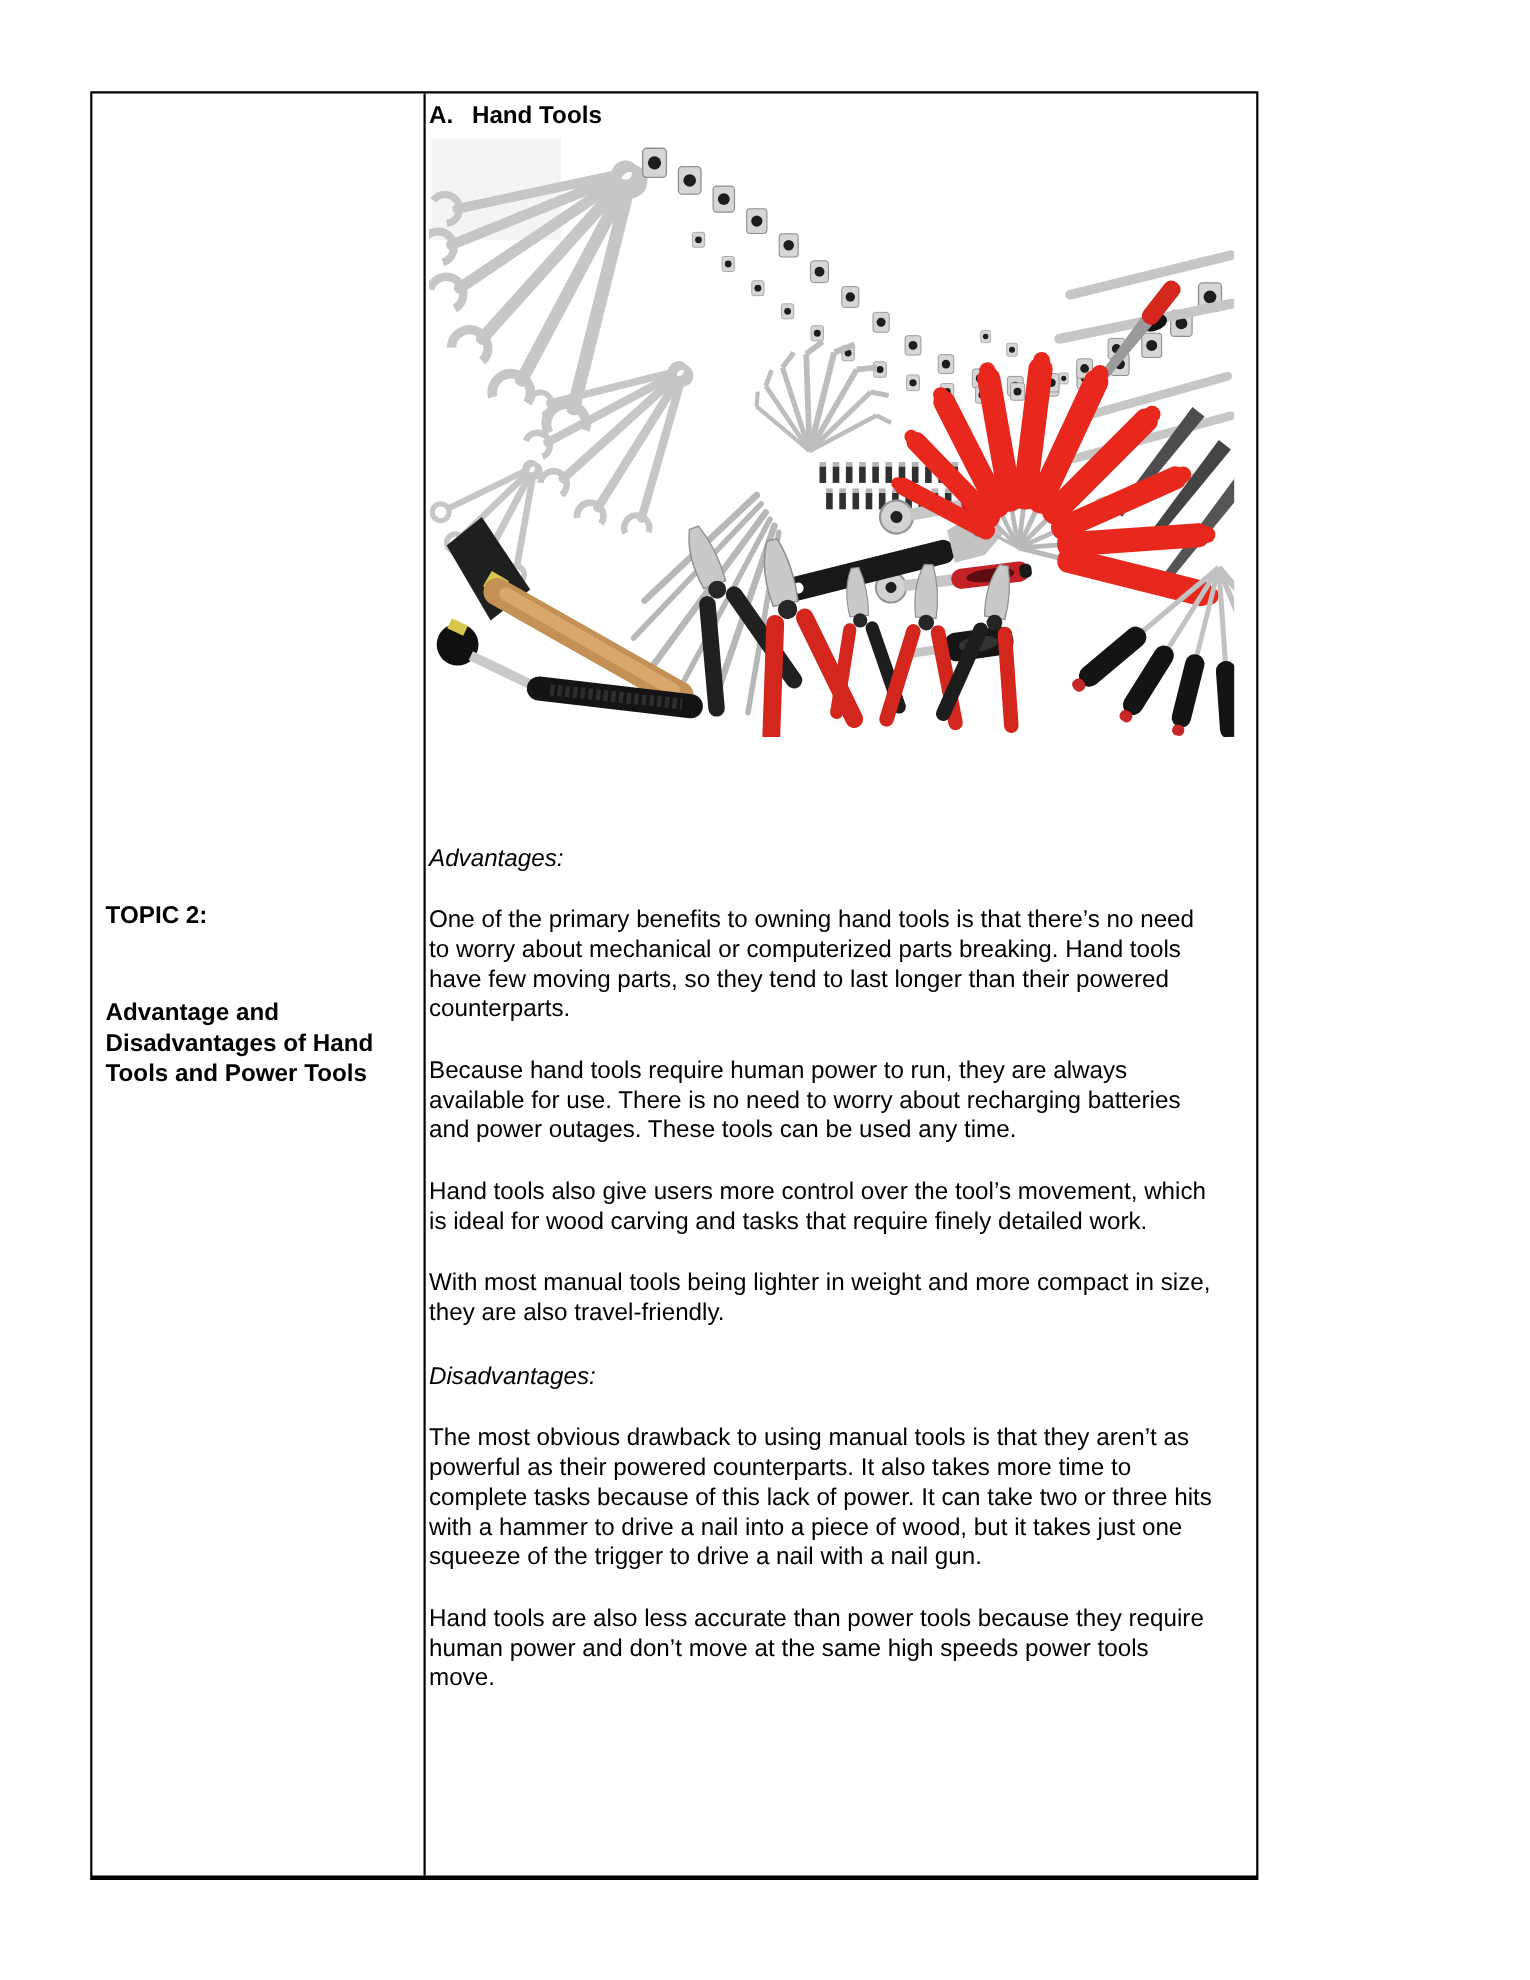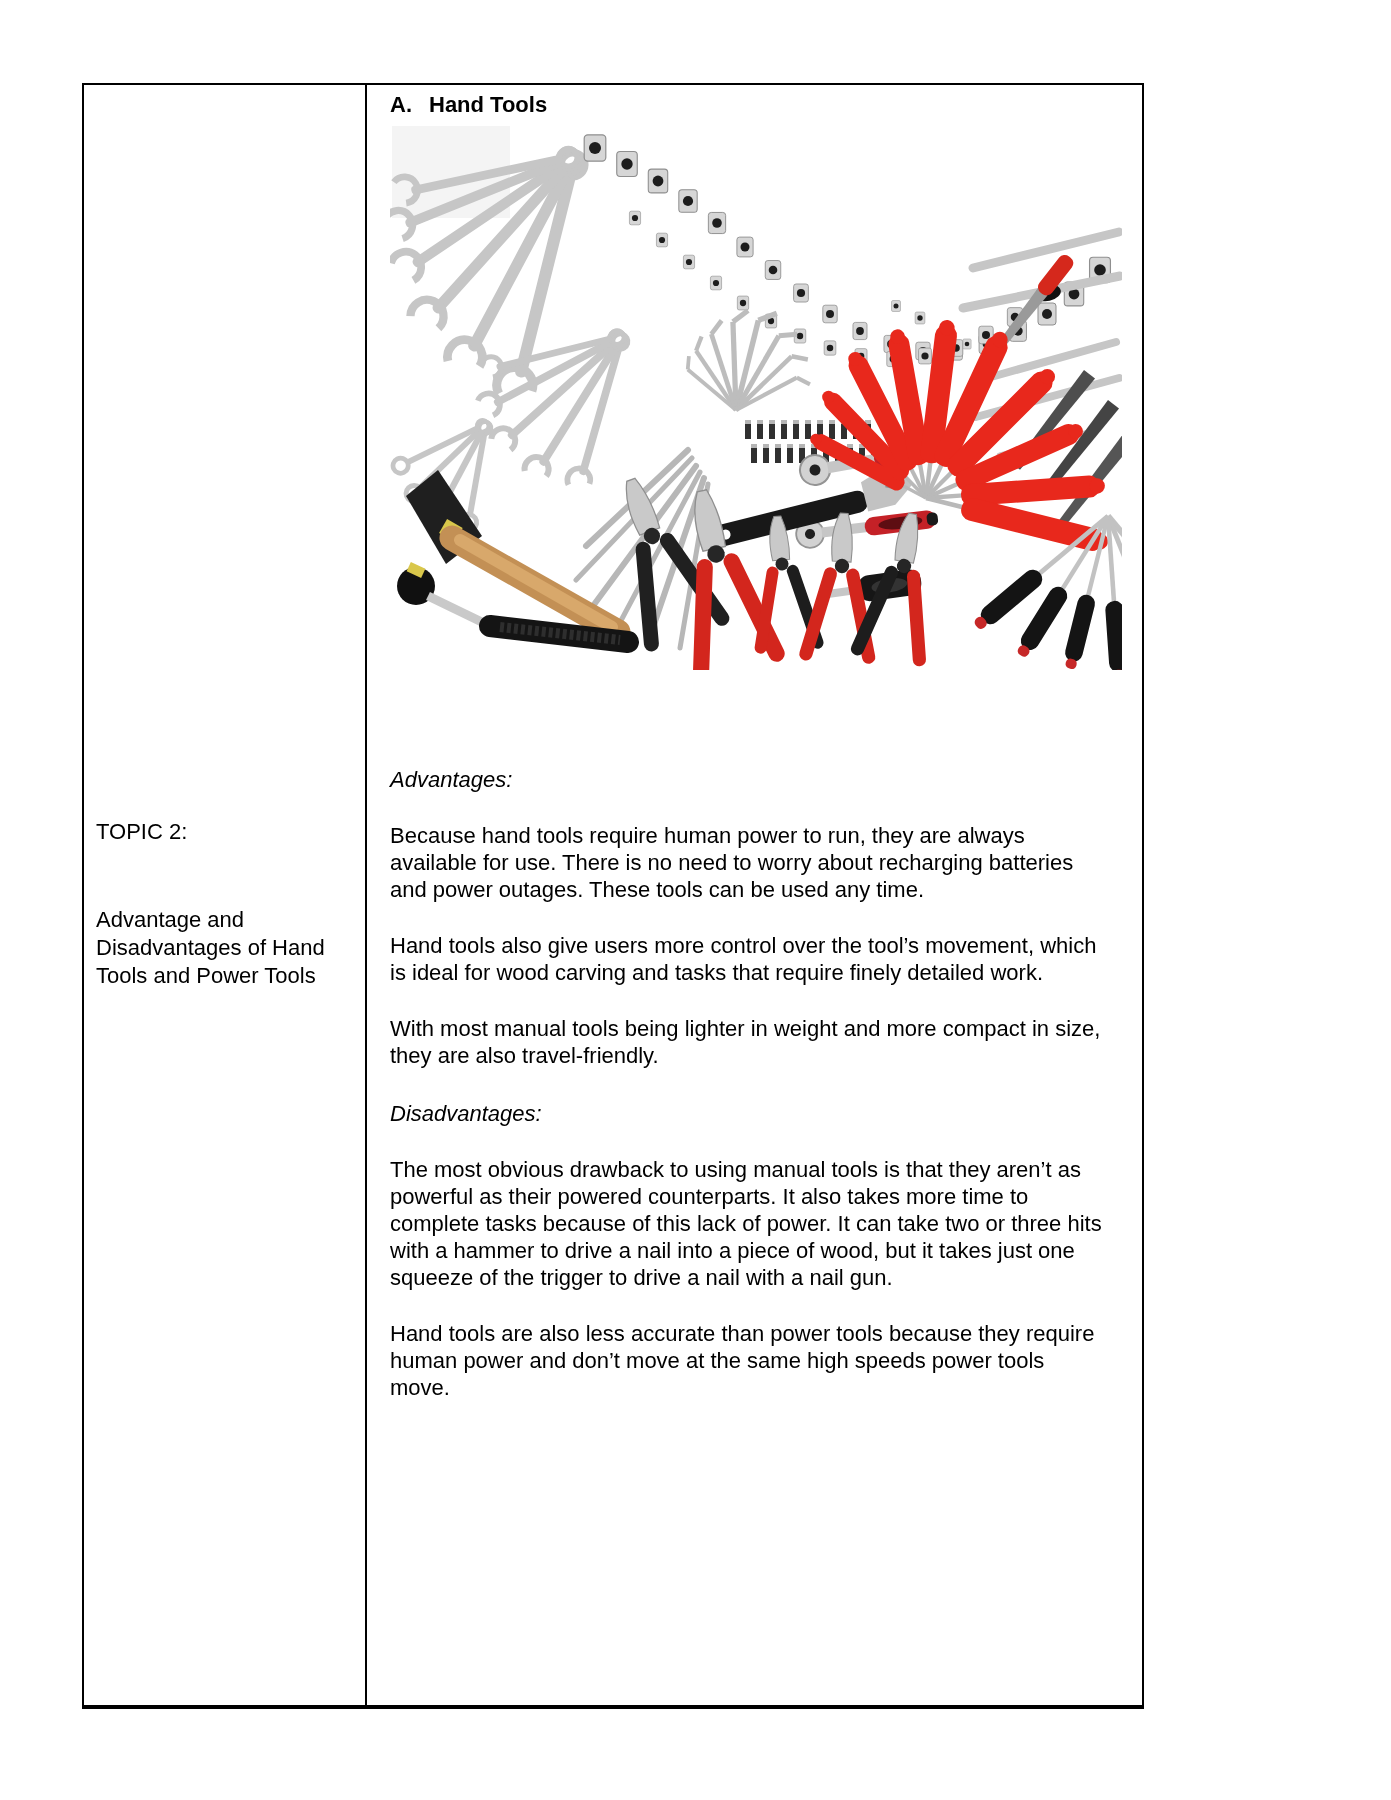--- a/index.html
+++ b/index.html
@@ -2,23 +2,23 @@
 <html><head>
 <meta charset="utf-8">
 <style>
   * { margin:0; padding:0; box-sizing:border-box; }
   html,body { background:#ffffff; }
   body { font-family:"Liberation Sans","DejaVu Sans",sans-serif; color:#000; }
   .page { position:relative; width:1391px; height:1800px; background:#fff; overflow:hidden; }
   .doc-table { position:absolute; left:82px; top:83px; width:1062px; height:1626px;
                border:2px solid #000; border-bottom-width:4px; display:flex; background:#fff; }
   .cell-left { width:318px; border-right:2px solid #000; position:relative; }
-  .cell-right { flex:1; padding:6px 20px 0 23px; }
+  .cell-right { flex:1; padding:6px 20px 0 3px; }
   .topic-block { position:absolute; left:12px; top:733px; width:264px;
-                 font-weight:normal; font-size:22px; line-height:28px; }
+                 font-weight:bold; font-size:22px; line-height:28px; }
   .topic-title { margin-top:60px; }
   .heading { font-weight:bold; font-size:22px; line-height:27px; }
   .heading .marker { display:inline-block; margin-right:17px; }
   figure { margin:0; }
   figure svg { display:block; }
   .section-label { font-style:italic; font-size:22px; line-height:27px; margin-top:31px; }
   .section-label.first { margin-top:96px; }
   .para { font-size:22px; line-height:27px; margin-top:29px; max-width:712px; }
 </style>
 </head>
@@ -306,20 +306,21 @@
             <g transform="translate(514,448) rotate(10) scale(1.1)">
               <use href="#pjaw"></use>
               <use href="#phandle" transform="rotate(14) translate(-8,0)" fill="#1d1d1d"></use>
               <use href="#phandle" transform="rotate(-14) translate(8,0)" fill="#d3261d"></use>
             </g>
           </g>
         </svg>
       </figure>
 
       <div class="section-label first">Advantages:</div>
+      <p class="para">One of the primary benefits to owning hand tools is that there’s no need to worry about mechanical or computerized parts breaking. Hand tools have few moving parts, so they tend to last longer than their powered counterparts.</p>
       <p class="para">Because hand tools require human power to run, they are always available for use. There is no need to worry about recharging batteries and power outages. These tools can be used any time.</p>
       <p class="para">Hand tools also give users more control over the tool’s movement, which is ideal for wood carving and tasks that require finely detailed work.</p>
       <p class="para">With most manual tools being lighter in weight and more compact in size, they are also travel-friendly.</p>
 
       <div class="section-label">Disadvantages:</div>
       <p class="para">The most obvious drawback to using manual tools is that they aren’t as powerful as their powered counterparts. It also takes more time to complete tasks because of this lack of power. It can take two or three hits with a hammer to drive a nail into a piece of wood, but it takes just one squeeze of the trigger to drive a nail with a nail gun.</p>
       <p class="para">Hand tools are also less accurate than power tools because they require human power and don’t move at the same high speeds power tools move.</p>
     </div>
 
   </div>

